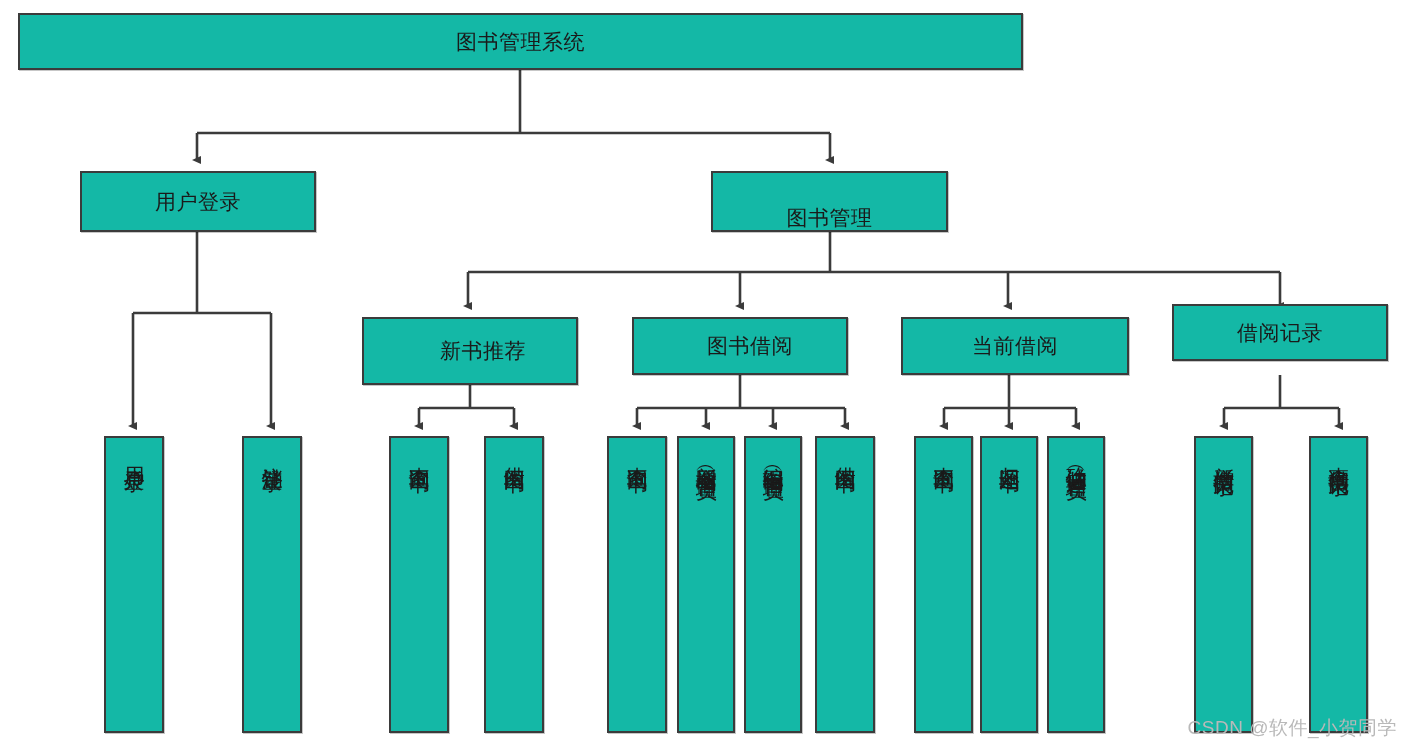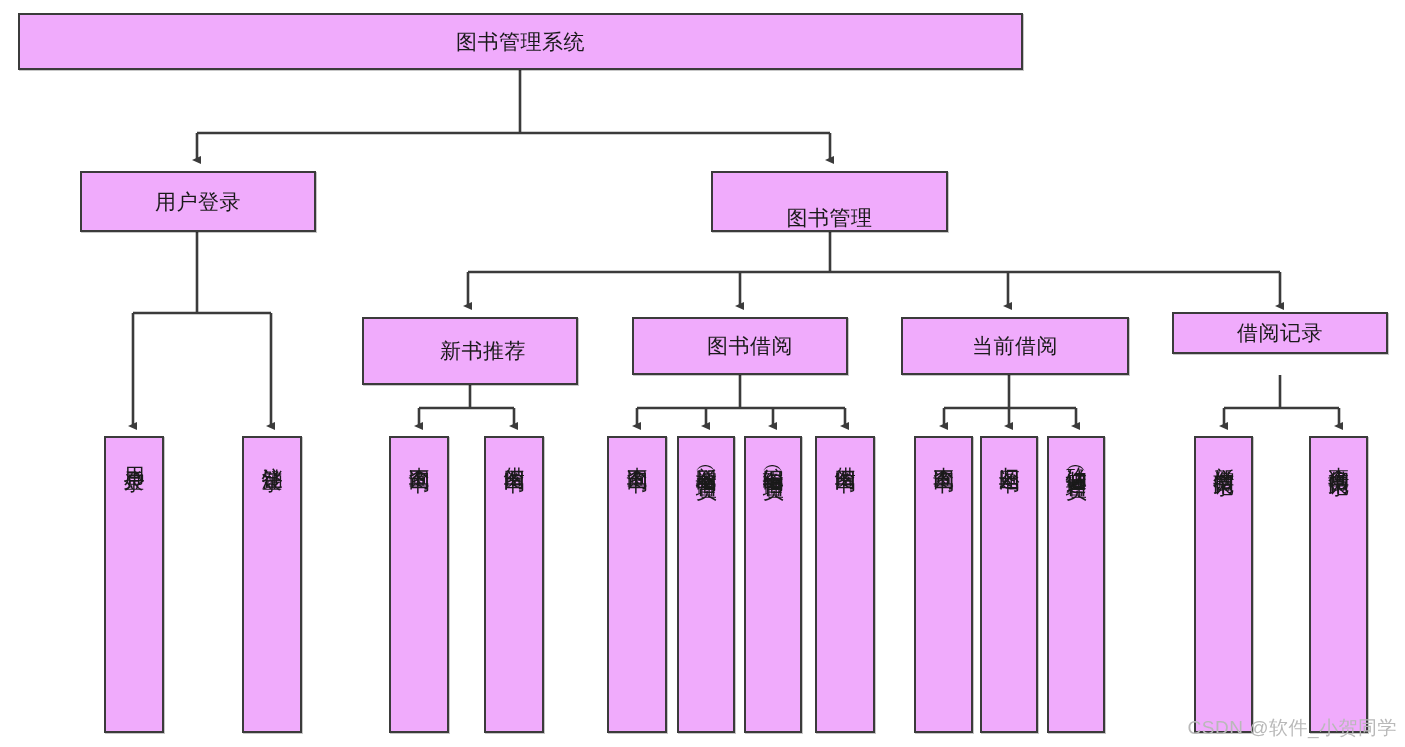--- a/index.html
+++ b/index.html
@@ -21,21 +21,21 @@
     position: absolute;
     left: 0;
     top: 0;
     width: 1405px;
     height: 747px;
     pointer-events: none;
   }
   .node {
     position: absolute;
     box-sizing: border-box;
-    background: #f0abfc;
+    background: #14b8a6;
     border: 2px solid #3b3b3b;
     display: flex;
     align-items: center;
     justify-content: center;
     color: #1a1a1a;
     box-shadow: 1px 1px 0 0 rgba(0,0,0,0.22);
   }
   .node .label {
     display: block;
     text-align: center;
@@ -137,21 +137,21 @@
 
   <div class="node horizontal" style="left:362px; top:317px; width:216px; height:68px;padding-left:26px;">
     <span class="label">新书推荐</span>
   </div>
   <div class="node horizontal" style="left:632px; top:317px; width:216px; height:58px;padding-left:20px;">
     <span class="label">图书借阅</span>
   </div>
   <div class="node horizontal" style="left:901px; top:317px; width:228px; height:58px;">
     <span class="label">当前借阅</span>
   </div>
-  <div class="node horizontal" style="left:1172px; top:312px; width:216px; height:42px;">
+  <div class="node horizontal" style="left:1172px; top:304px; width:216px; height:57px;">
     <span class="label">借阅记录</span>
   </div>
 
   <div class="node vertical" style="left:104px; top:436px; width:60px; height:297px;">
     <span class="label">用户登录</span>
   </div>
   <div class="node vertical" style="left:242px; top:436px; width:60px; height:297px;">
     <span class="label">注销登录</span>
   </div>
 

